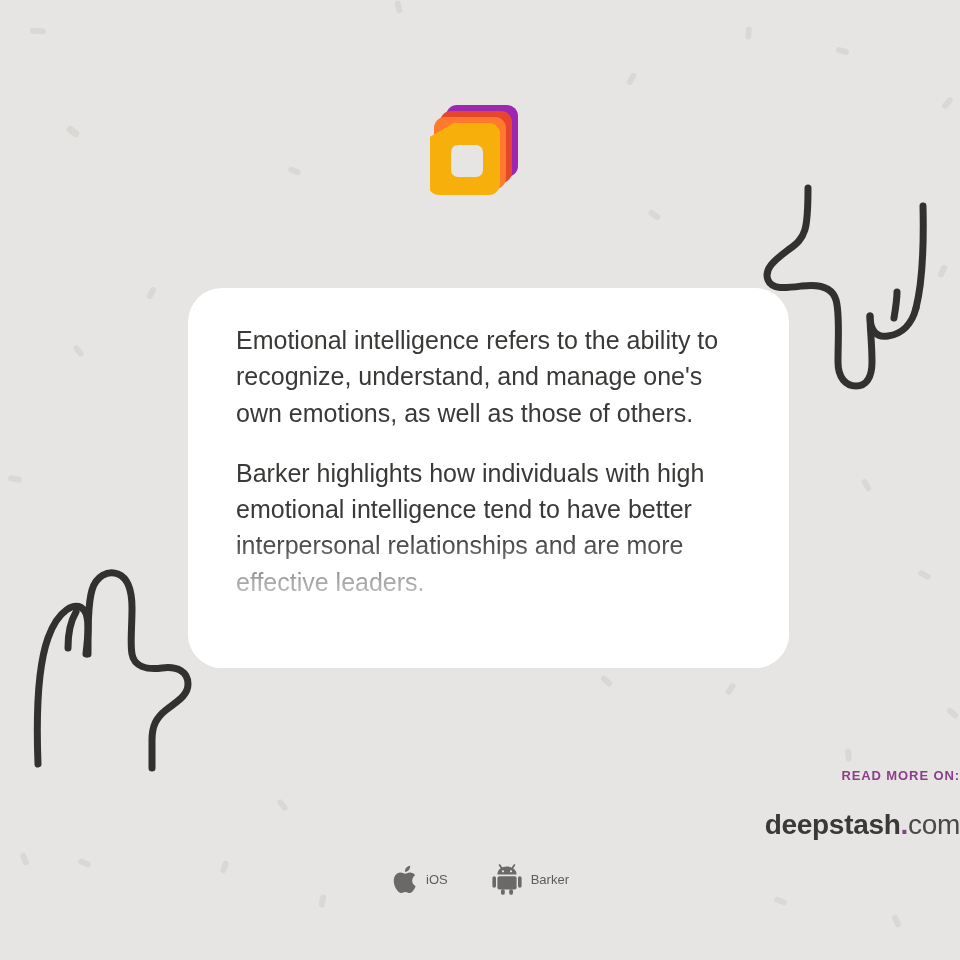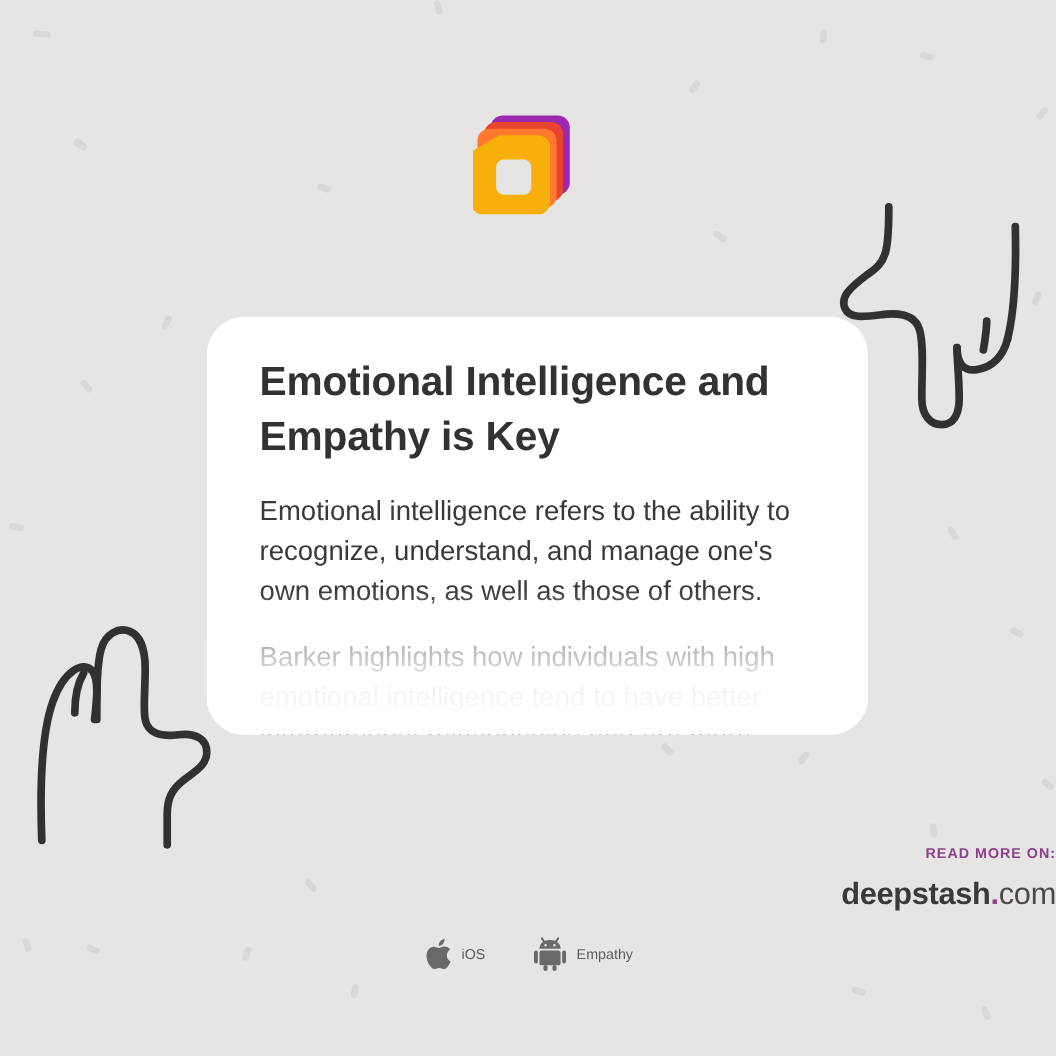--- a/index.html
+++ b/index.html
@@ -115,21 +115,21 @@
     top: 768px;
     text-align: right;
   }
   #read-more-on {
     font-size: 13px;
     font-weight: bold;
     letter-spacing: 0.9px;
     color: #8c3e8c;
   }
   #wordmark {
-    margin-top: 14px;
+    margin-top: 26px;
     font-size: 28px;
     color: #3a3937;
     letter-spacing: -0.3px;
   }
   #wordmark-name { font-weight: bold; }
   #wordmark-dot  { color: #8c3e8c; font-weight: bold; }
   #wordmark-tld  { font-weight: normal; color: #4a4947; }
 
   #stores {
     margin-top: 22px;
@@ -213,21 +213,20 @@
 
       <path d="M15 14 h50 a11 11 0 0 1 11 11 v50 a11 11 0 0 1 -11 11 h-50 a11 11 0 0 1 -11 -11 v-50 a11 11 0 0 1 11 -11 z" fill="#ff7a2f"></path>
 
       <path d="M24 20 h35 a11 11 0 0 1 11 11 v50 a11 11 0 0 1 -11 11 h-50 a11 11 0 0 1 -11 -11 v-46 z" fill="#f7b00b"></path>
       <rect x="21" y="42" width="32" height="32" rx="7" fill="#e6e5e3"></rect>
     </svg>
   </div>
 
   <div id="card">
     <div class="card-inner">
-      <h1 id="card-title">Emotional Intelligence and Empathy is Key</h1>
       <p class="card-para">Emotional intelligence refers to the ability to recognize, understand, and manage one's own emotions, as well as those of others.</p>
       <p class="card-para">Barker highlights how individuals with high emotional intelligence tend to have better interpersonal relationships and are more effective leaders.</p>
     </div>
     <div id="card-fade"></div>
   </div>
 
   <div id="footer">
     <div id="read-more-on">READ MORE ON:</div>
 
     <div id="wordmark">
@@ -261,18 +260,18 @@
 
             <rect x="5.4" y="13.2" width="19.2" height="13.4" rx="2"></rect>
 
             <rect x="0.4" y="13.2" width="3.6" height="11.6" rx="1.8"></rect>
             <rect x="26" y="13.2" width="3.6" height="11.6" rx="1.8"></rect>
 
             <rect x="9" y="26.2" width="3.8" height="5.6" rx="1.9"></rect>
             <rect x="17.2" y="26.2" width="3.8" height="5.6" rx="1.9"></rect>
           </svg>
         </span>
-        <span class="store-label">Empathy</span>
+        <span class="store-label">Barker</span>
       </div>
     </div>
   </div>
 
 </div>
 
 </body></html>

